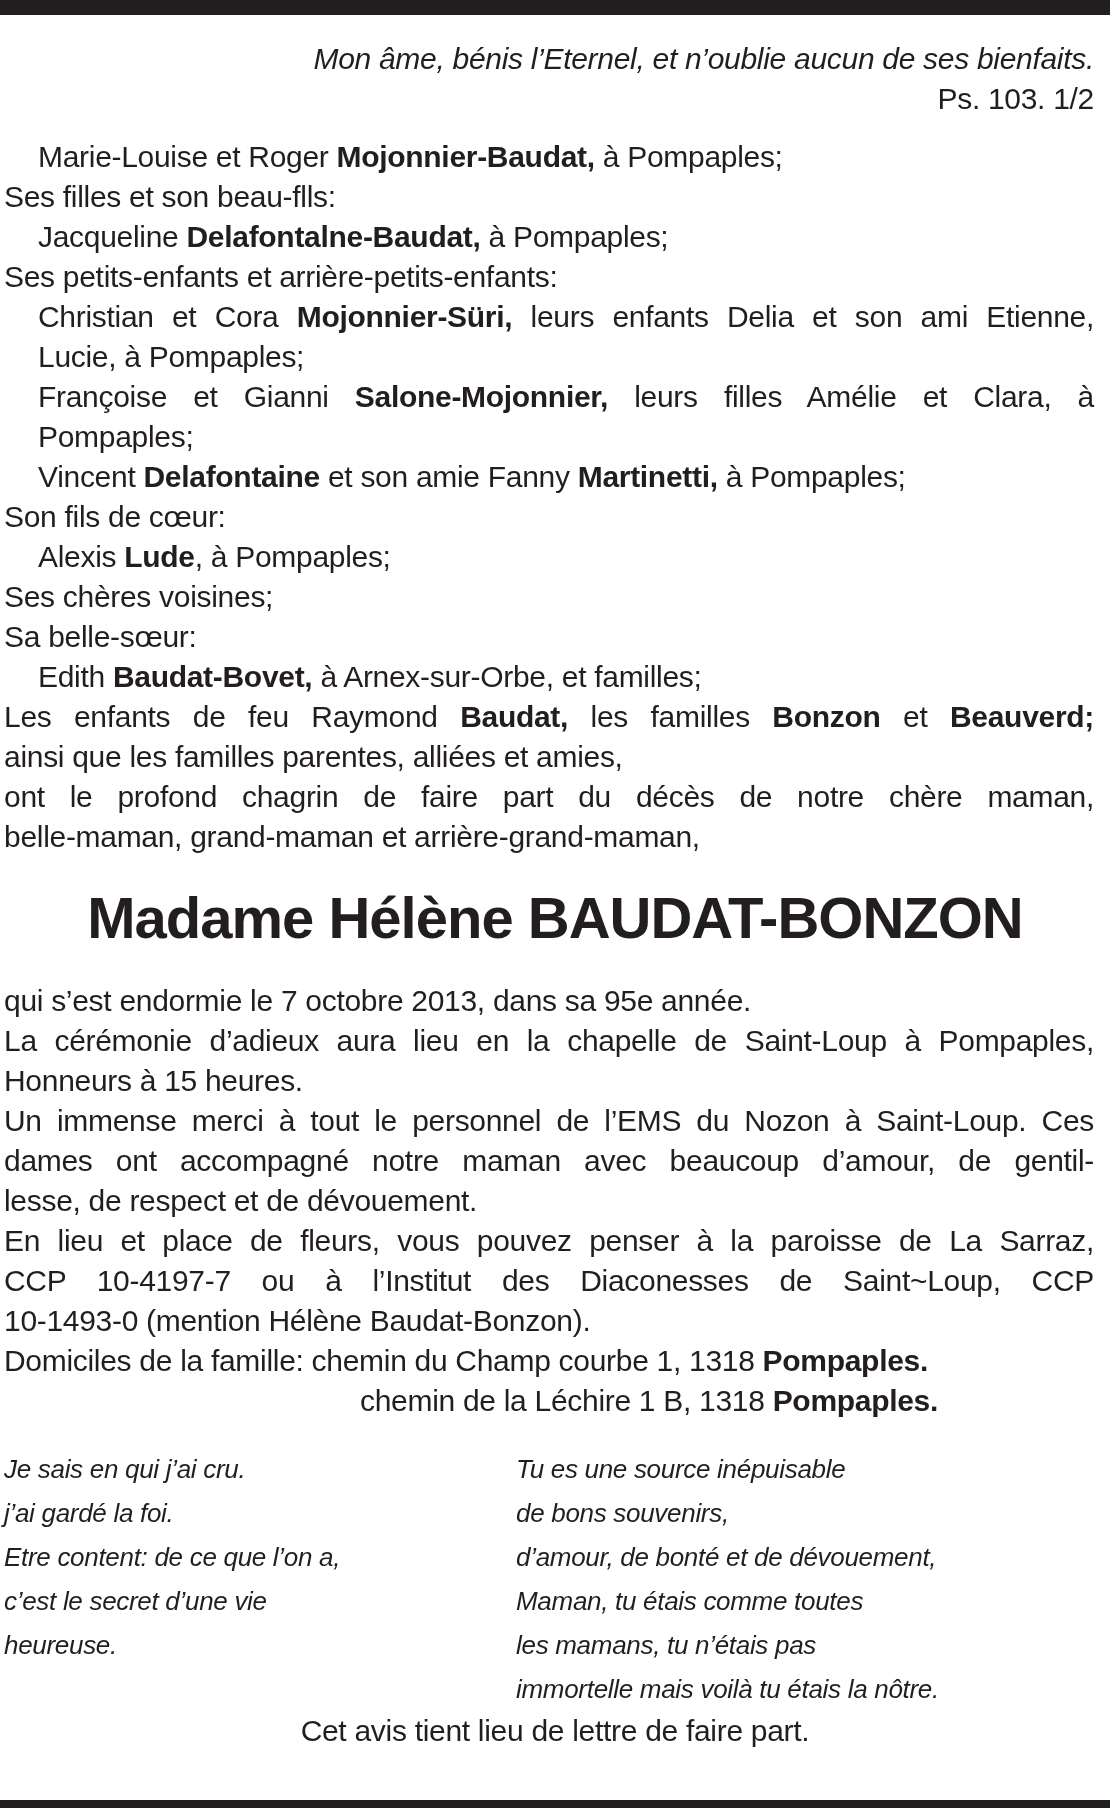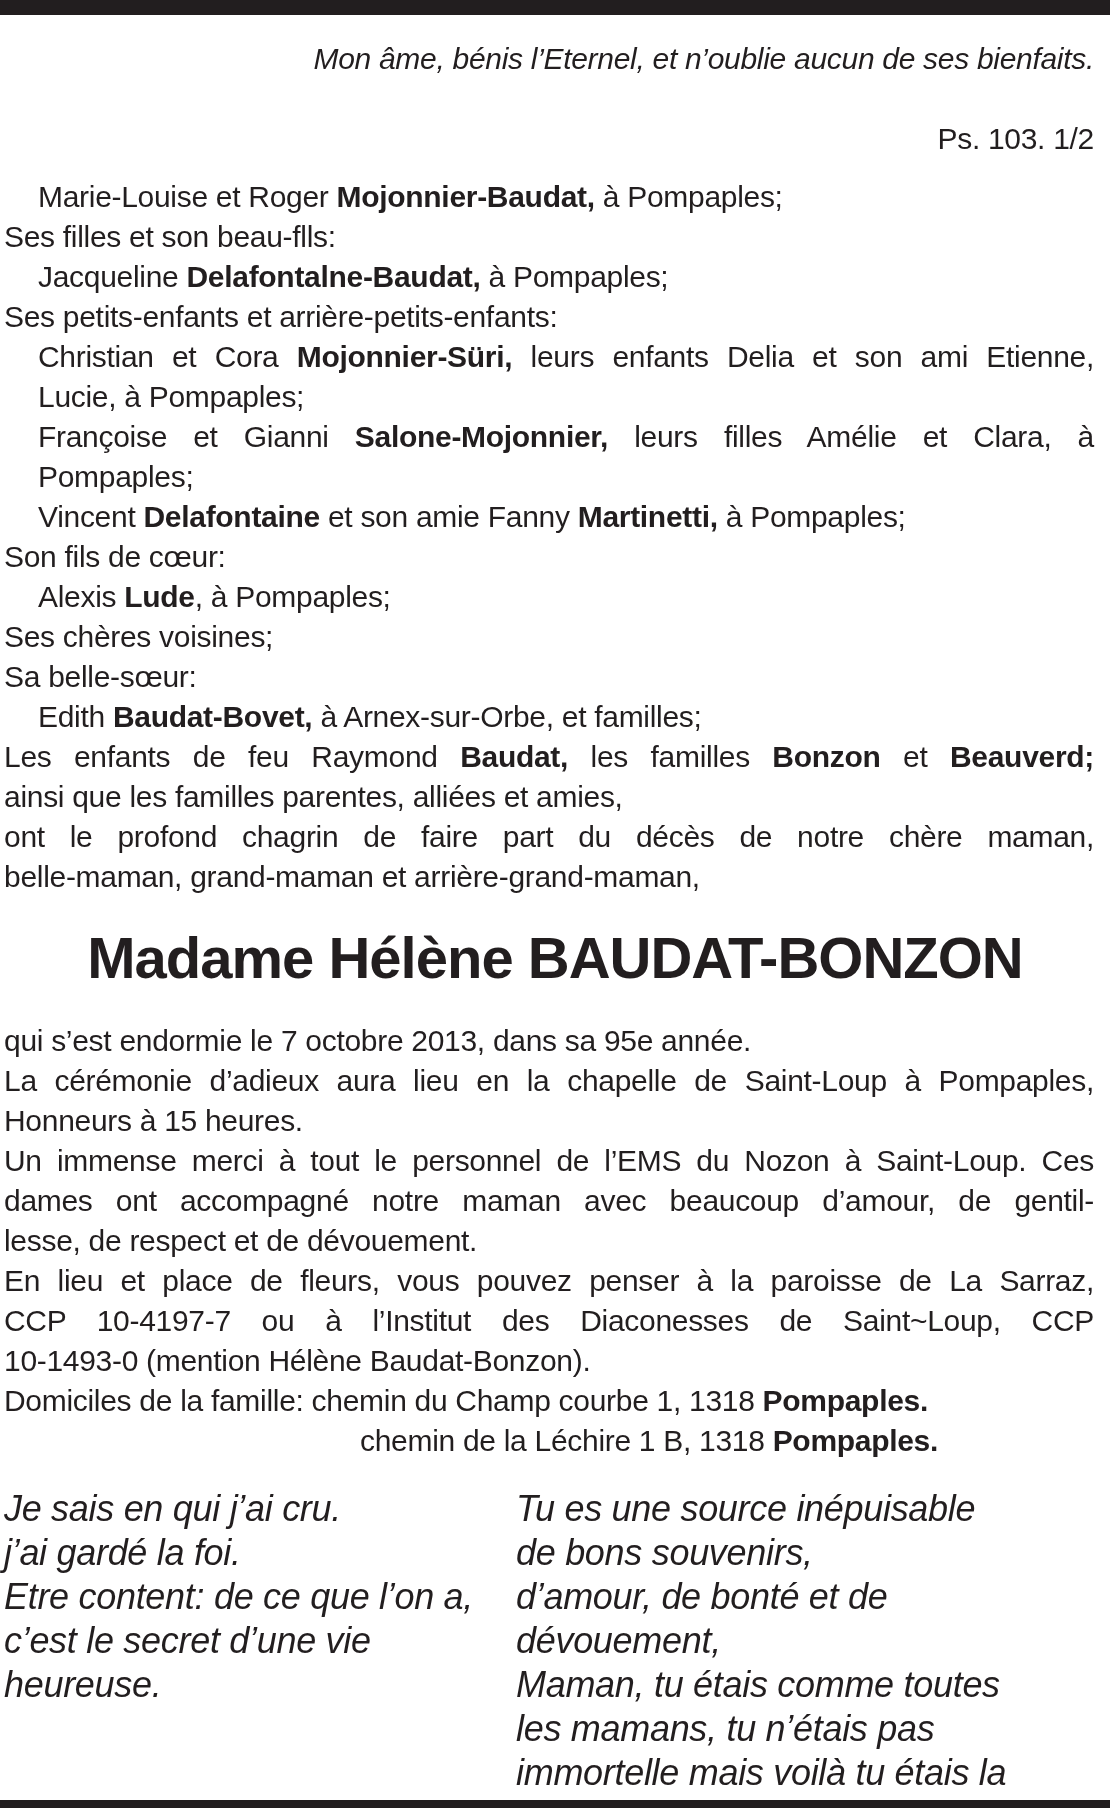--- a/index.html
+++ b/index.html
@@ -29,21 +29,21 @@
     position: absolute;
     top: 15px; left: 0;
     width: 1110px;
   }
   .epigraph {
     padding: 24px 16px 0 4px;
     text-align: right;
     font-size: 30px;
   }
   .epigraph .line1 { font-style: italic; line-height: 40px; }
-  .epigraph .line2 { font-style: normal; line-height: 40px; margin-top: 40px; }
+  .epigraph .line2 { font-style: normal; line-height: 40px; }
   .bodyblock {
     padding: 0 16px 0 4px;
     font-size: 30px;
     line-height: 40px;
   }
   .block-before { margin-top: 18px; }
   .block-after  { margin-top: 8px; }
   .line { white-space: normal; }
   .indent  { padding-left: 34px; }
   .indent2 { padding-left: 356px; }
@@ -56,21 +56,21 @@
     font-weight: bold;
     line-height: 66px;
     text-align: center;
     letter-spacing: -1px;
     white-space: nowrap;
   }
   .verses {
     display: flex;
     margin-top: 26px;
     padding: 0 16px 0 4px;
-    font-size: 36px;
+    font-size: 26px;
     font-style: italic;
     line-height: 44px;
   }
   .verse-left  { width: 512px; }
   .verse-right { flex: 1; }
   .footer-line {
     margin-top: 2px;
     font-size: 30px;
     line-height: 36px;
     text-align: center;

